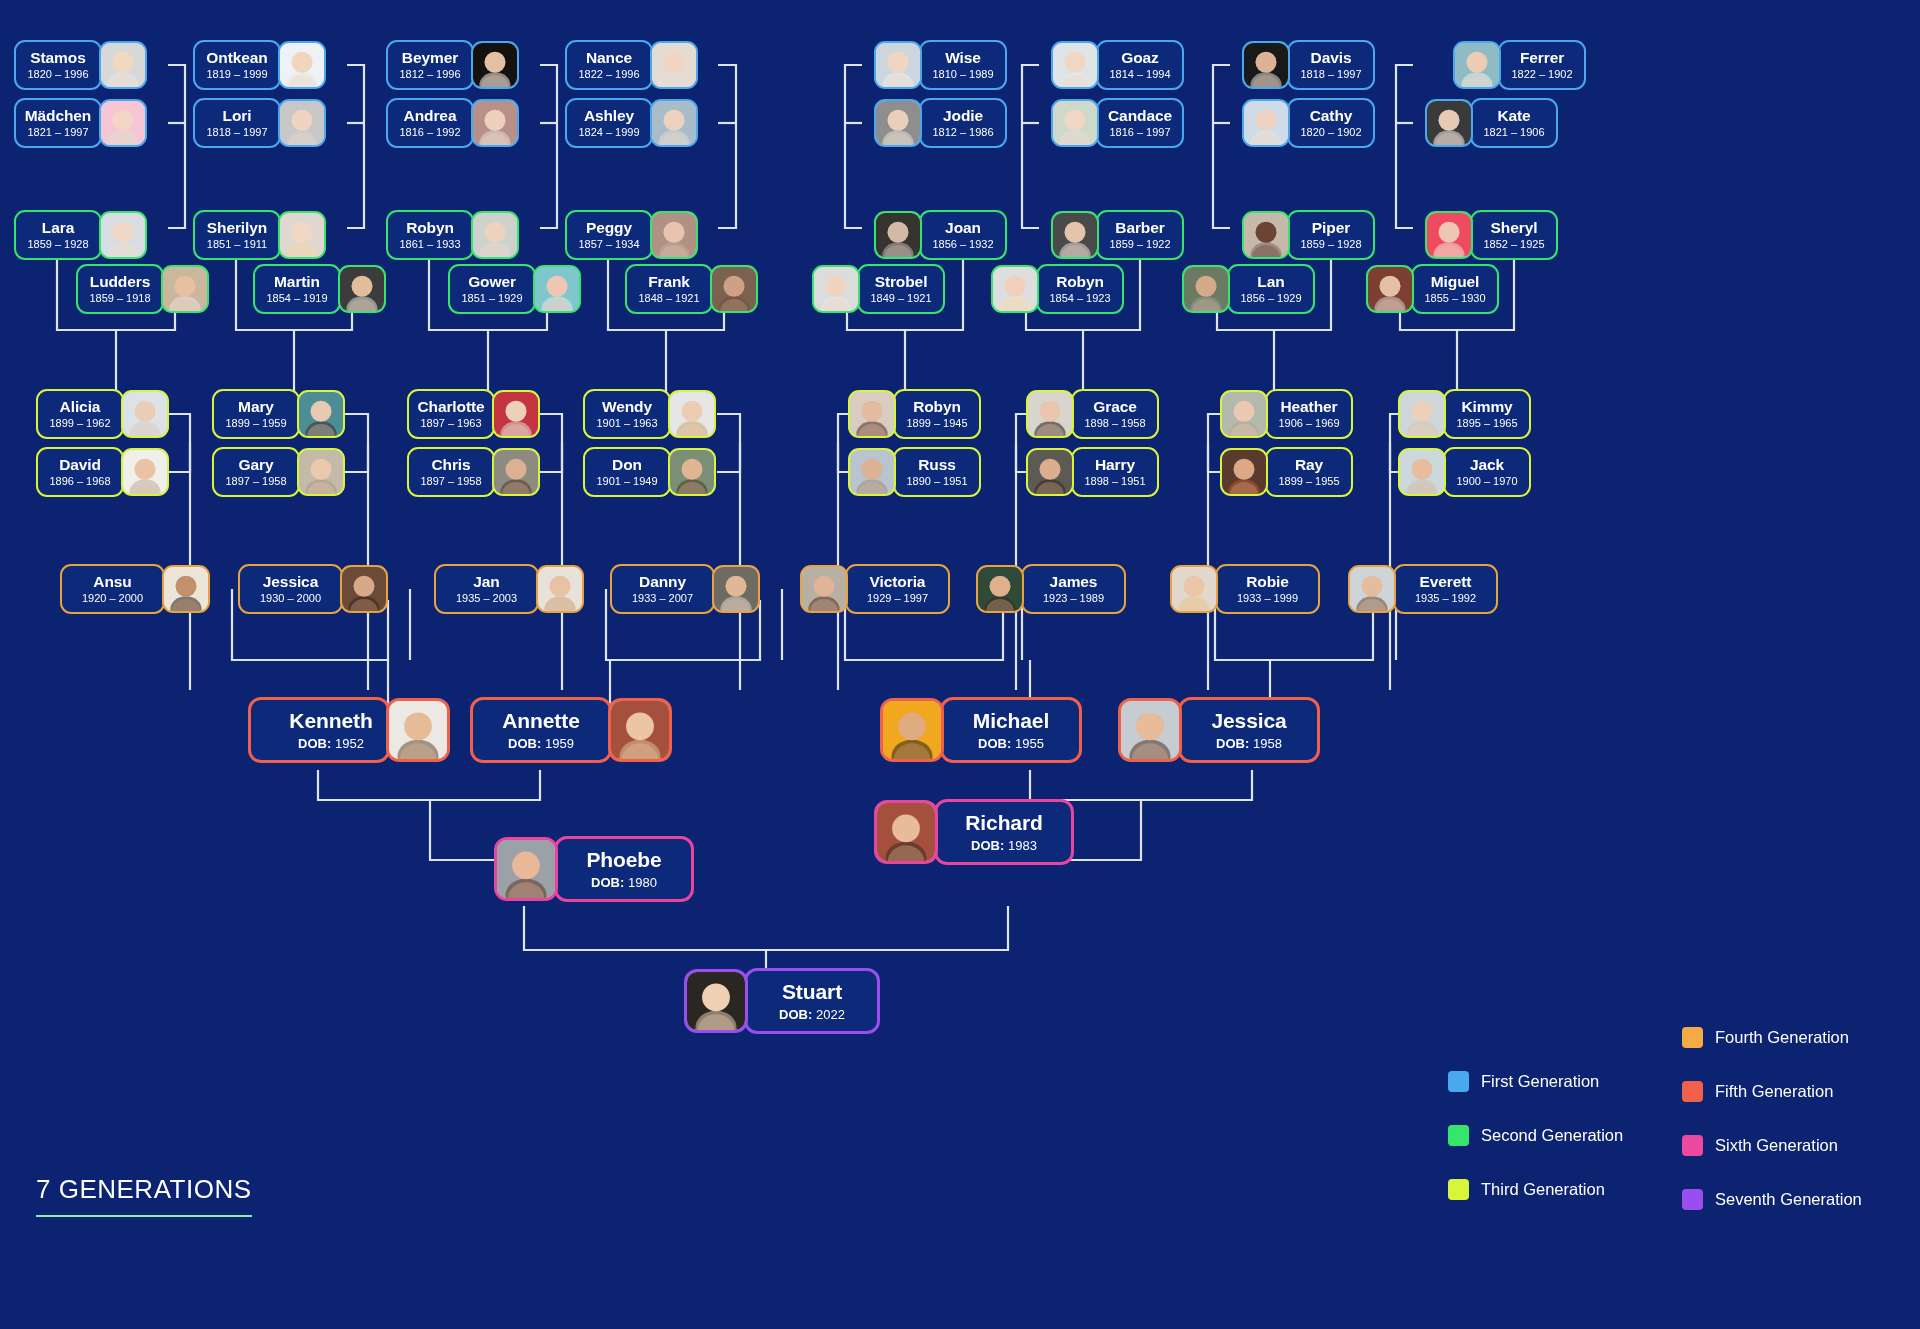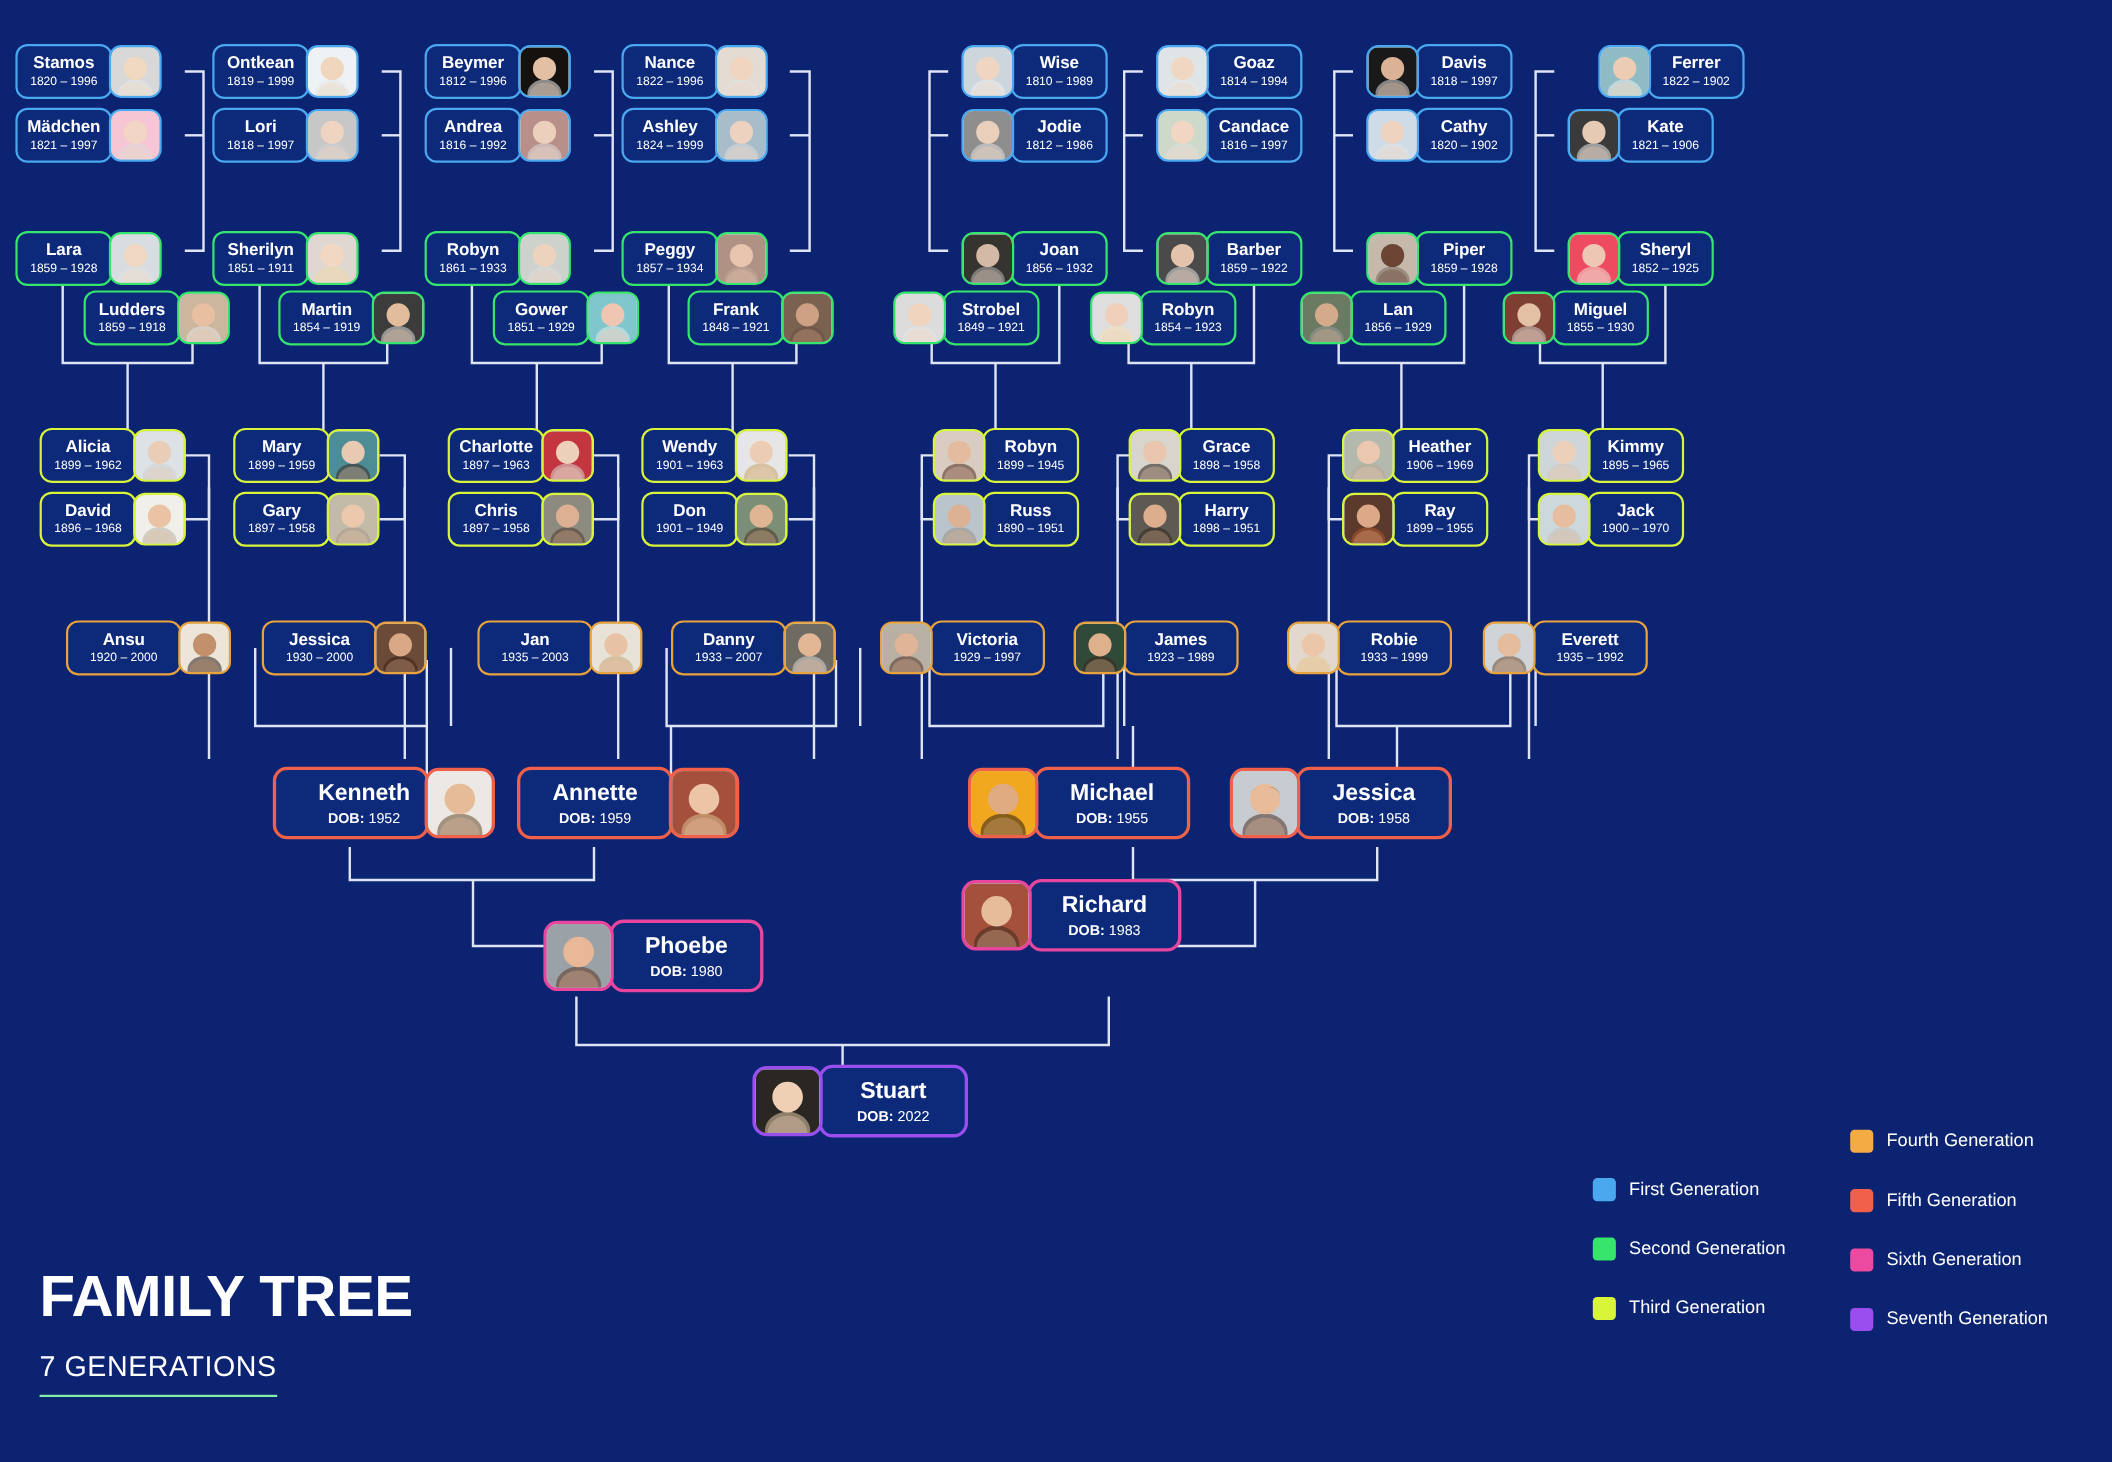--- a/index.html
+++ b/index.html
@@ -1140,21 +1140,20 @@
             <ellipse cx="24" cy="46" rx="17" ry="14" fill="#e0c8ac" opacity="0.55"></ellipse>
             <circle cx="24" cy="21" r="11.5" fill="#f0d0b4"></circle>
             <path d="M12.5 19 C12.5 9 35.5 9 35.5 19 C35.5 14 30 11.5 24 11.5 C18 11.5 12.5 14 12.5 19 Z" fill="#e0c8ac"></path>
             <ellipse cx="24" cy="48" rx="15" ry="13" fill="#f0d0b4" opacity="0.35"></ellipse>
           </svg>
         </div>
       </div>
     </div>
 
   <div id="title-block">
-    <div id="title-main">FAMILY TREE</div>
     <div id="title-sub">7 GENERATIONS</div>
   </div>
 
   <div id="legend">
     <div class="lg-col left" id="legend-left">
         <div class="lg-item">
           <span class="lg-sw" style="background: rgb(74, 168, 239);"></span>
           <span class="lg-tx">First Generation</span>
         </div>
         <div class="lg-item">

